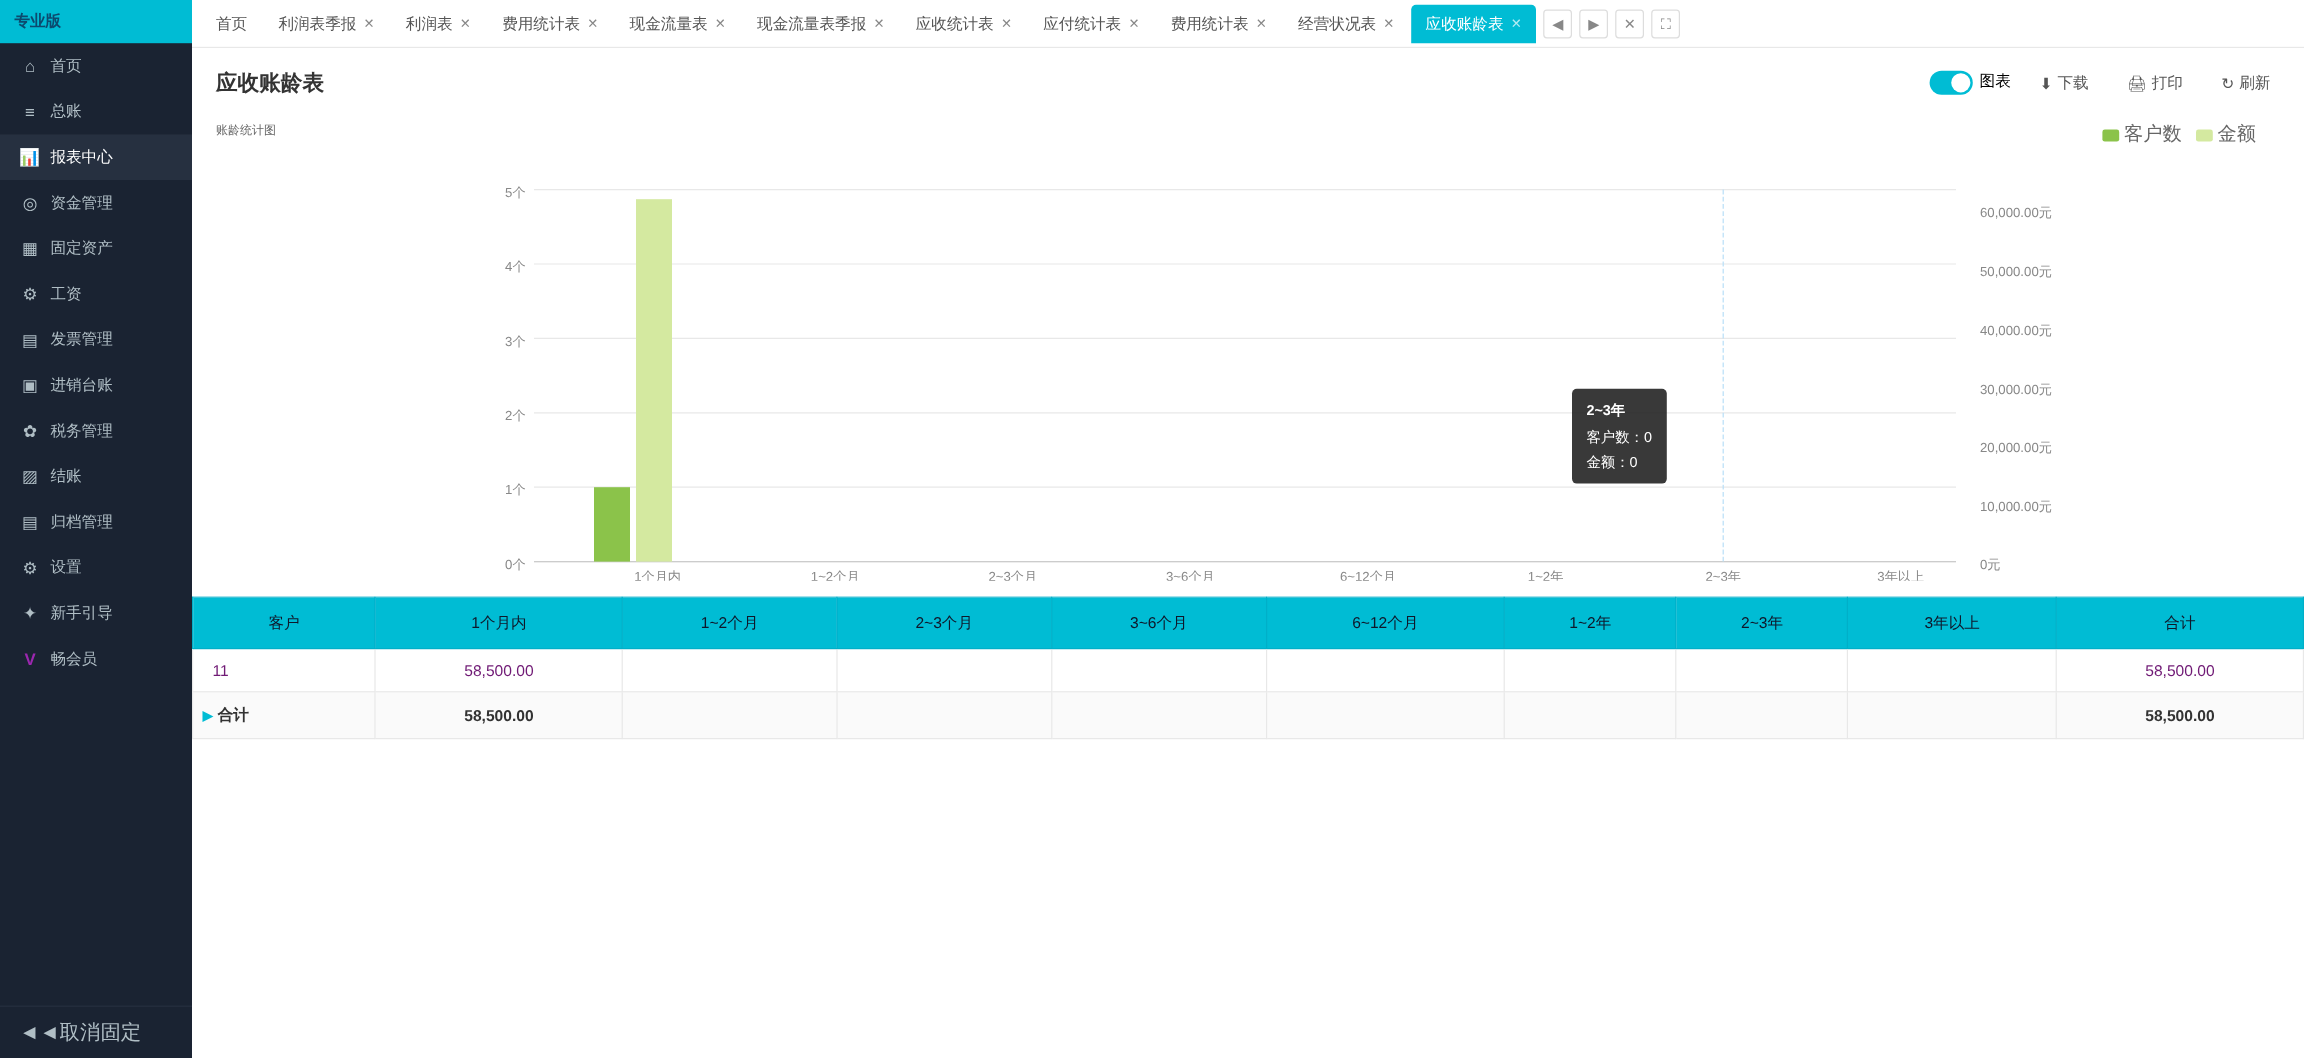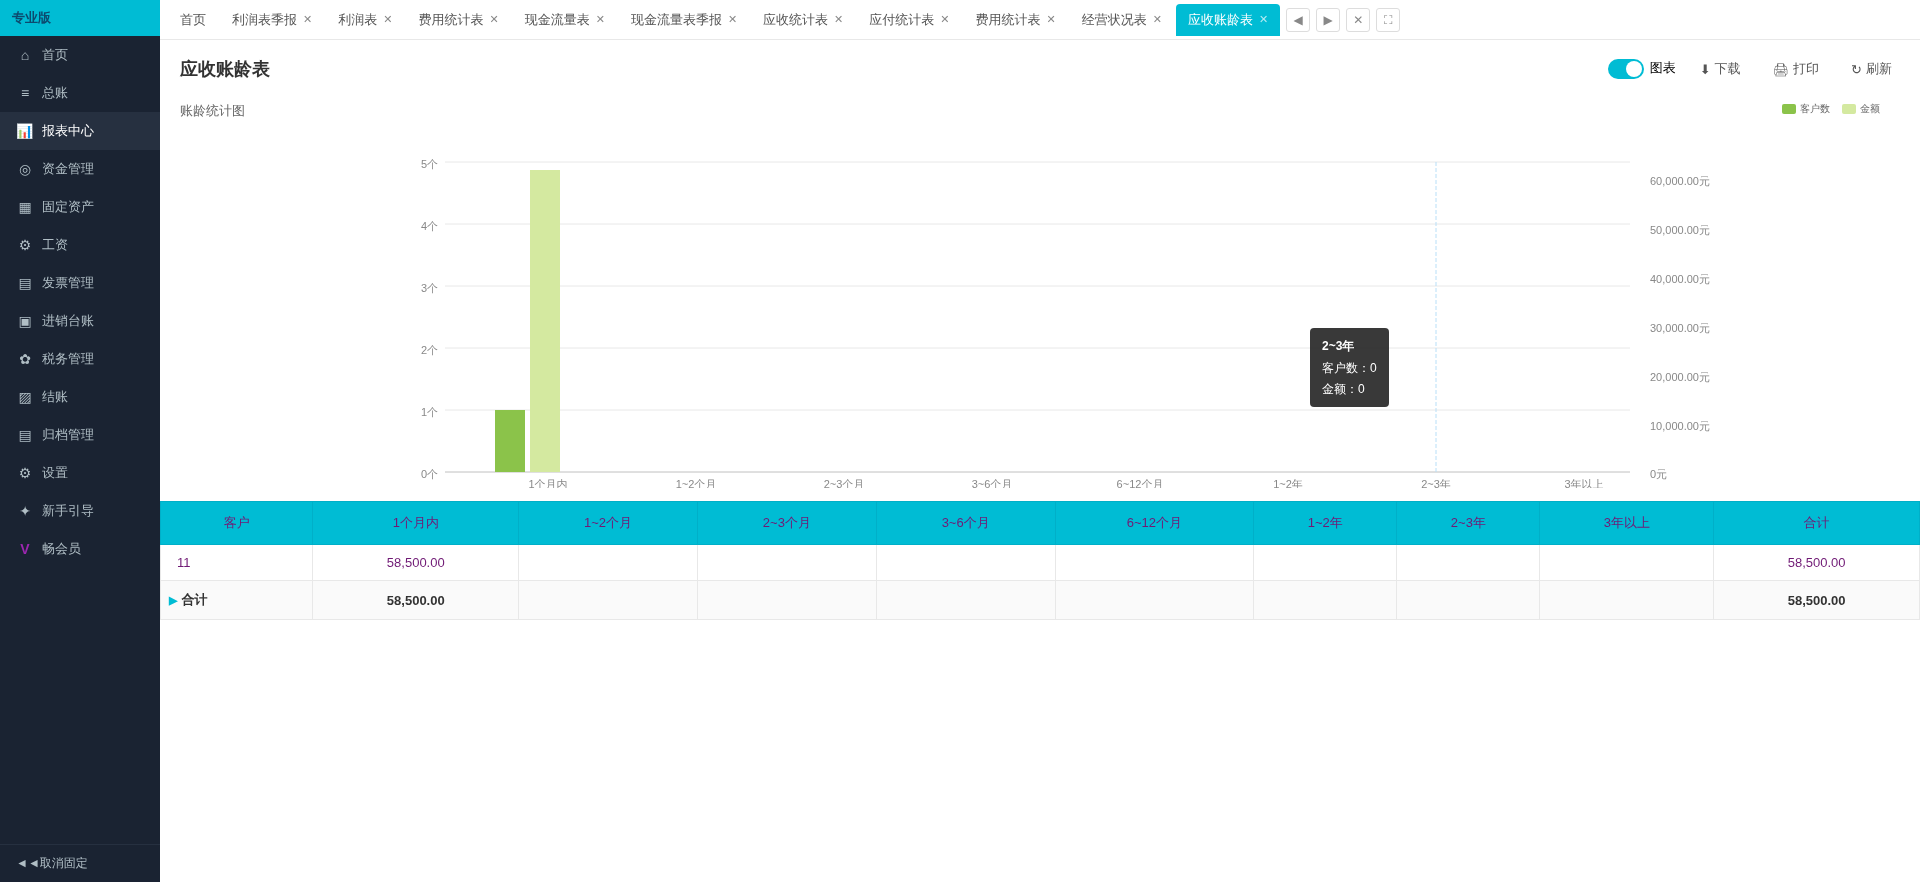--- a/index.html
+++ b/index.html
@@ -35,21 +35,21 @@
       gap: 8px;
     }
     .sidebar-item.active { background: #263040; color: white; }
     .sidebar-item .icon { font-size: 14px; width: 18px; text-align: center; }
     .sidebar-bottom {
       margin-top: auto;
       border-top: 1px solid #263040;
       padding: 10px 16px;
       cursor: pointer;
       color: #b0bec5;
-      font-size: 12px;
+      font-size: 17px;
       display: flex;
       align-items: center;
       gap: 6px;
     }
 
     
     .main {
       flex: 1;
       display: flex;
       flex-direction: column;
@@ -160,29 +160,29 @@
       border-radius: 3px;
     }
 
     
     .chart-container {
       padding: 10px 20px;
       background: white;
       position: relative;
       flex-shrink: 0;
     }
-    .chart-title { font-size: 13px; color: #666; margin-bottom: 8px; }
+    .chart-title { font-size: 10px; color: #666; margin-bottom: 8px; }
     .chart-legend {
       position: absolute;
       top: 10px;
       right: 40px;
       display: flex;
       align-items: center;
       gap: 12px;
-      font-size: 10px;
+      font-size: 16px;
       color: #666;
       font-family: Liberation Serif, serif;
     }
     .legend-item { display: flex; align-items: center; gap: 4px; }
     .legend-color { width: 14px; height: 10px; border-radius: 2px; }
 
     .chart-svg-wrap { position: relative; }
 
     
     .chart-tooltip {
@@ -204,21 +204,21 @@
       margin: 0 0 0 0;
       flex: 1;
     }
     .data-table {
       width: 100%;
       border-collapse: collapse;
       font-size: 13px;
     }
     .data-table thead tr {
       background: #00bcd4;
-      color: #701a75;
+      color: #0f172a;
     }
     .data-table thead th {
       padding: 12px 8px;
       text-align: center;
       font-weight: 500;
       border: 1px solid #00afc8;
     }
     .data-table tbody tr {
       background: white;
     }

